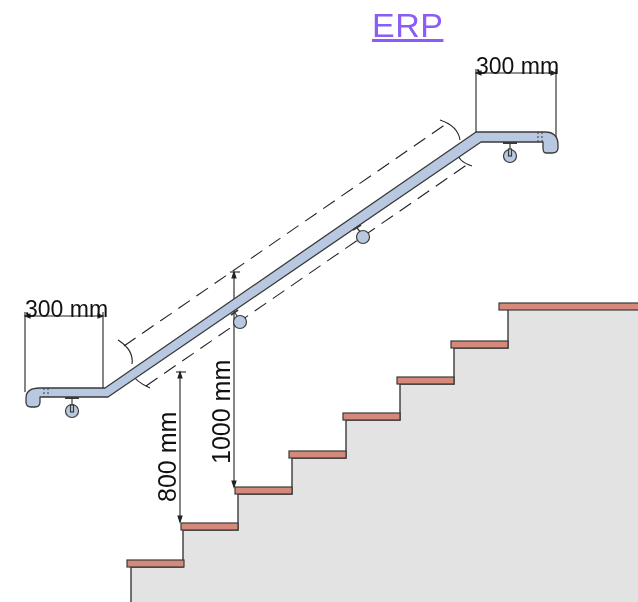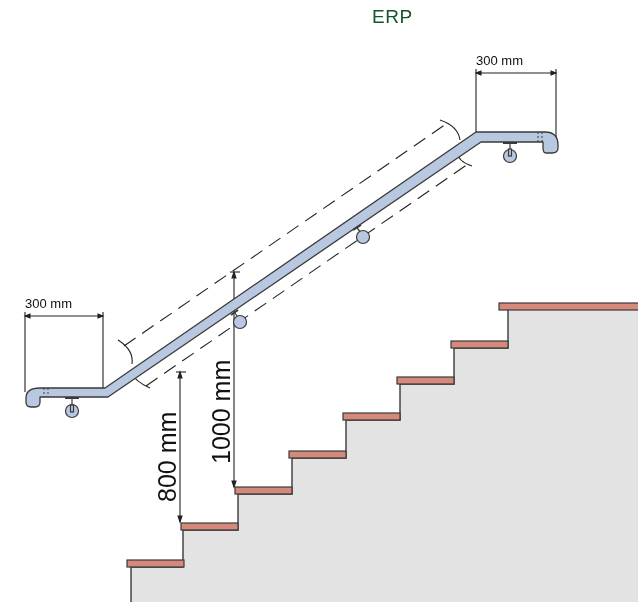--- a/index.html
+++ b/index.html
@@ -1,19 +1,19 @@
 <!DOCTYPE html>
 <html><head>
   <meta charset="utf-8">
   <style>
     html, body { margin: 0; padding: 0; background: #ffffff; }
     body { width: 638px; height: 602px; overflow: hidden; position: relative; font-family: "Liberation Sans", sans-serif; }
     #stage { position: absolute; left: 0; top: 0; width: 638px; height: 602px; }
-    .title { position: absolute; left: 372px; top: 6px; font-size: 19px; color: #14532d; letter-spacing: 0.5px; }
-    .dim-label { position: absolute; font-size: 13px; color: #111; white-space: nowrap; }
+    .title { position: absolute; left: 372px; top: 6px; font-size: 34px; color: #8b5cf6; letter-spacing: 0.5px; text-decoration: underline; }
+    .dim-label { position: absolute; font-size: 23px; color: #111; white-space: nowrap; }
     .dim-label.h-left { left: 25px; top: 296px; }
     .dim-label.h-right { left: 476px; top: 53px; }
     .dim-label.v { transform-origin: 0 0; transform: rotate(-90deg); font-size: 25px; }
     .dim-label.v800 { left: 153px; top: 502px; }
     .dim-label.v1000 { left: 207px; top: 464px; }
   </style>
 </head>
 <body>
 
 <div id="stage">

